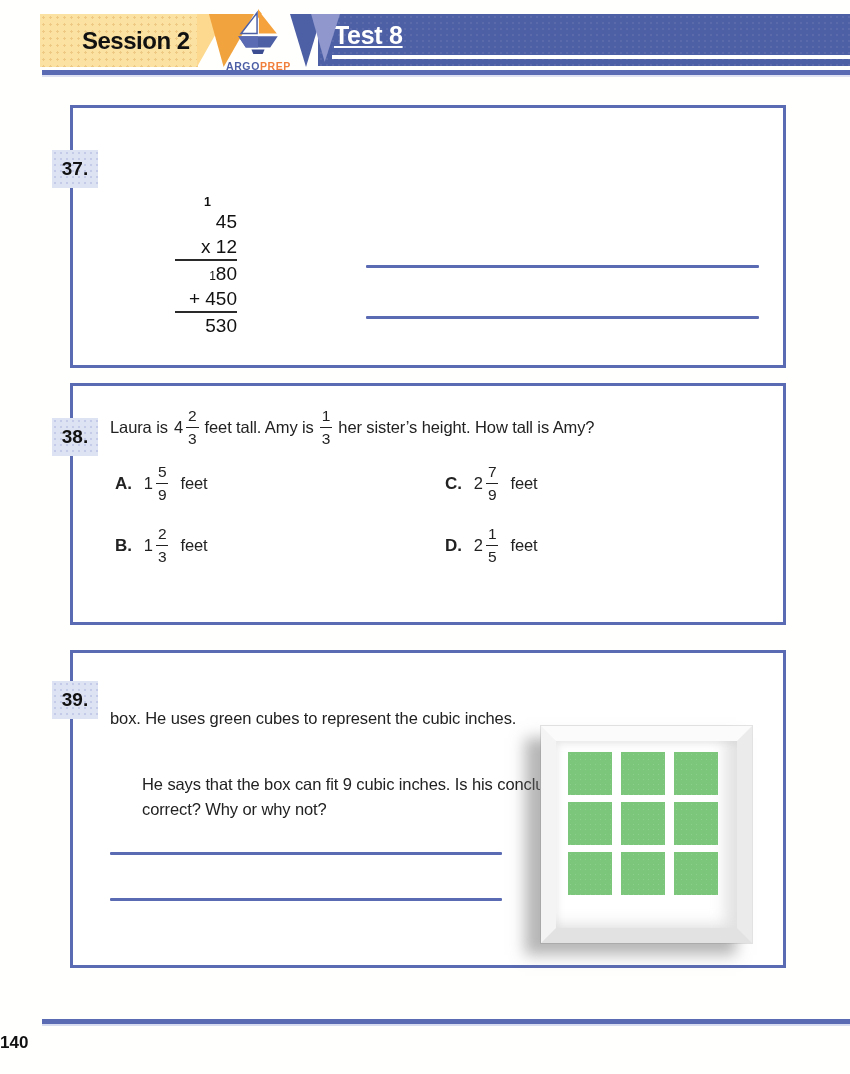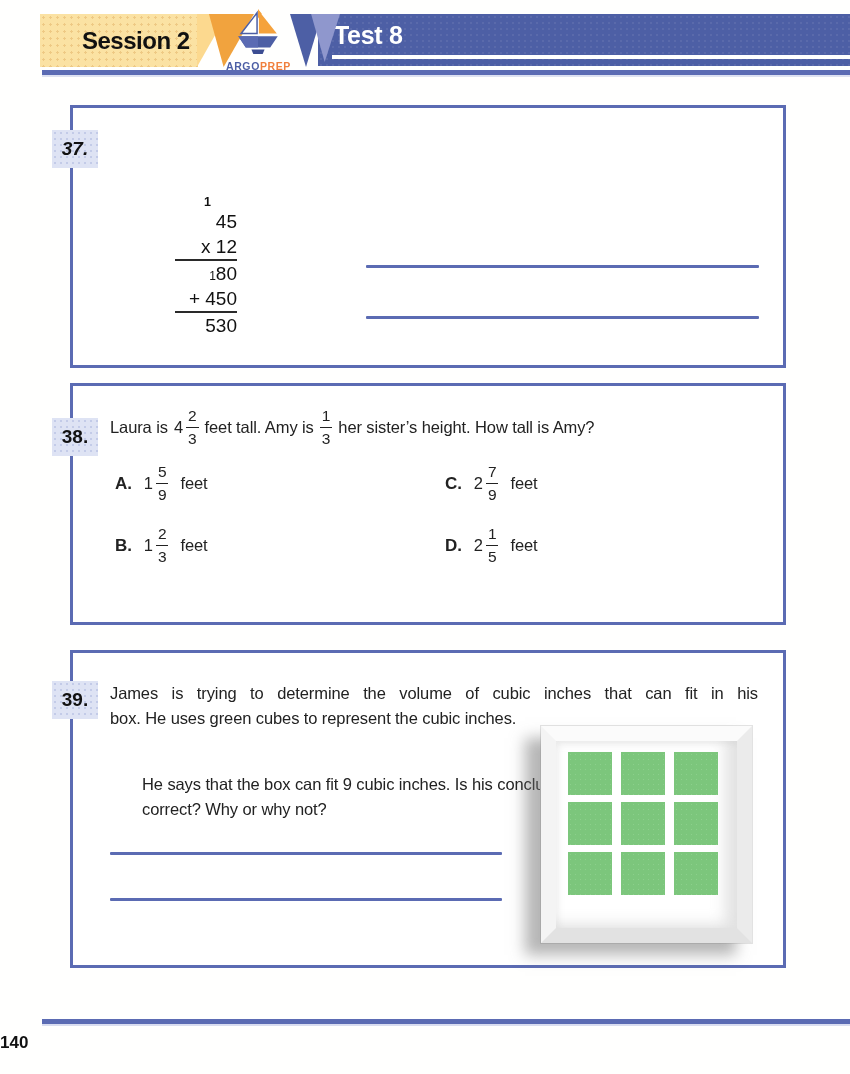--- a/index.html
+++ b/index.html
@@ -24,37 +24,37 @@
   .tri-blue-light{left:306px;top:14px;height:48px;width:34px;background:#8f97cd;clip-path:polygon(15% 0,100% 0,55% 100%);z-index:4;}
   .logo{position:absolute;left:226px;top:9px;width:64px;text-align:center;z-index:2;}
   .logo-text{font-size:10.5px;font-weight:bold;letter-spacing:0.6px;line-height:1;margin-top:1px;}
   .logo-text .argo{color:#4d5fa5;}
   .logo-text .prep{color:#f07f3c;}
   .test-banner{
     position:absolute;left:318px;top:14px;width:532px;height:52px;background:#4d5fa5;z-index:2;
     background-image:radial-gradient(circle,rgba(255,255,255,0.07) 1px,transparent 1.2px);
     background-size:6px 6px;
   }
-  .test-banner .label{position:absolute;left:16px;top:7px;color:#fff;font-weight:bold;font-size:25px;letter-spacing:-0.3px;}
+  .test-banner .label{position:absolute;left:16px;top:7px;color:#fff;font-weight:bold;font-size:25px;letter-spacing:-0.3px;text-decoration:underline;}
   .test-underline{position:absolute;left:14px;right:0;top:41px;height:3.5px;background:#fff;}
   .header-rule{position:absolute;left:42px;top:70px;width:808px;height:5px;background:#5b6bb3;border-bottom:2px solid #dde1f1;}
   
   .qbox{position:absolute;left:70px;width:716px;border:3px solid #5b6bb3;background:#fff;box-sizing:border-box;}
   #q37{top:105px;height:263px;}
   #q38{top:383px;height:242px;}
   #q39{top:650px;height:318px;}
   .qchip{
     position:absolute;left:-21px;width:46px;height:38px;
     background-color:#dee3f4;
     background-image:radial-gradient(circle,#c3cbe8 0.8px,transparent 1px);
     background-size:6px 6px;
     display:flex;align-items:center;justify-content:center;
     font-weight:bold;font-size:19px;color:#111;
   }
-  #q37 .qchip{top:22px;font-style:italic;}
+  #q37 .qchip{top:42px;}
   #q38 .qchip{top:32px;}
   #q39 .qchip{top:28px;}
   .qtext{font-size:16.5px;letter-spacing:-0.1px;line-height:25px;color:#222;}
   #q37 .prompt{position:absolute;left:37px;top:26px;width:655px;}
   
   .mult-work{position:absolute;left:102px;top:87px;width:62px;text-align:right;font-size:19px;color:#111;}
   .mw-carry{font-size:12.5px;font-weight:bold;padding-right:26px;height:14px;line-height:14px;}
   .mw-row{line-height:25px;height:25px;}
   .mw-rule{border-bottom:2.5px solid #2a2a2a;}
   .mw-sub{font-size:12px;}
@@ -214,21 +214,20 @@
           <span class="num">1</span>
           <span class="den">5</span>
         </span>
       </span>
       <span>feet</span>
     </div>
   </div>
 
   <div class="qbox" id="q39">
     <div class="qchip">39.</div>
-    <div class="q39-line1 qtext">James is trying to determine the volume of cubic inches that can fit in his</div>
     <div class="q39-rest qtext">box. He uses green cubes to represent the cubic inches.</div>
     <div class="q39-para2 qtext">He says that the box can fit 9 cubic inches. Is his conclusion correct? Why or why not?</div>
 
     <div class="ans-line line1"></div>
     <div class="ans-line line2"></div>
 
     <div class="cube-box">
       <div class="cube-frame">
         <div class="cube-inner">
           <div class="cube-grid">

